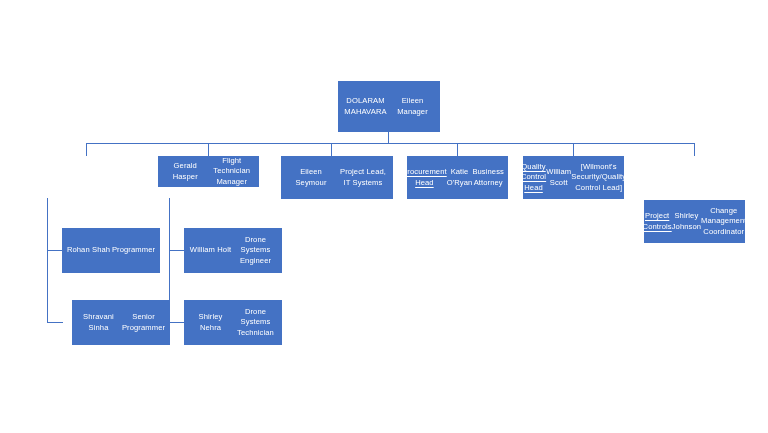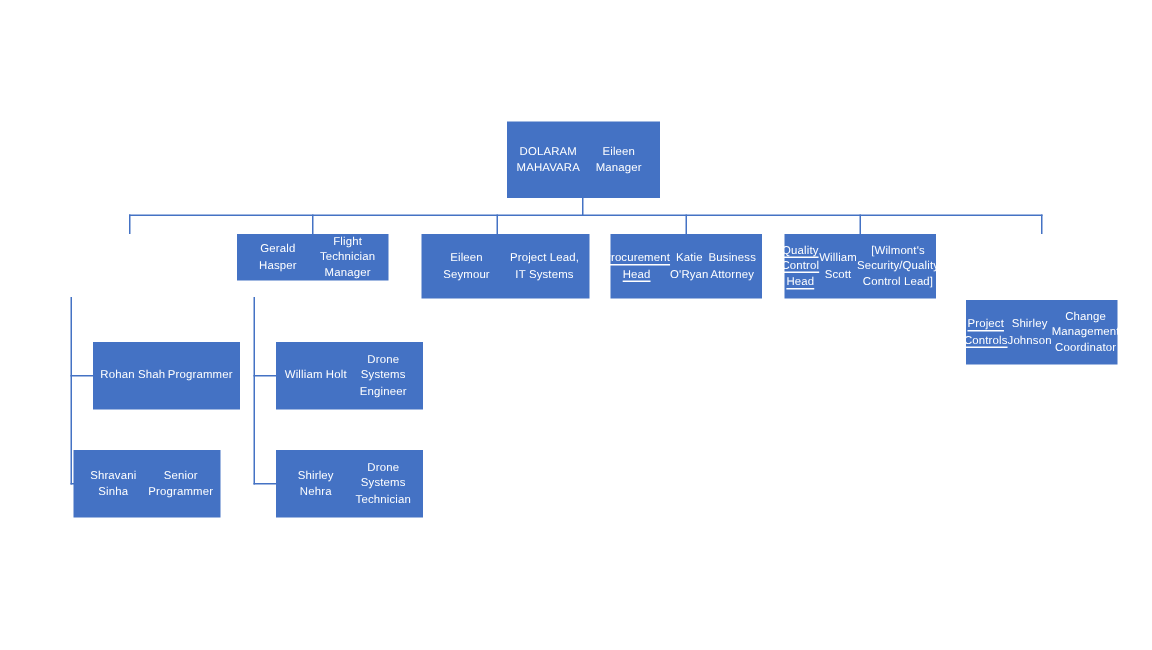--- a/index.html
+++ b/index.html
@@ -103,21 +103,21 @@
     <span class="ln head">Project Controls</span>
     <span class="ln">Shirley Johnson</span>
     <span class="ln">Change Management Coordinator</span>
   </div>
 
   <div class="node" style="left:62px; top:228px; width:98px; height:45px;">
     <span class="ln">Rohan Shah</span>
     <span class="ln">Programmer</span>
   </div>
 
-  <div class="node" style="left:49px; top:300px; width:98px; height:45px;">
+  <div class="node" style="left:72px; top:300px; width:98px; height:45px;">
     <span class="ln">Shravani Sinha</span>
     <span class="ln">Senior Programmer</span>
   </div>
 
   <div class="node" style="left:184px; top:228px; width:98px; height:45px;">
     <span class="ln">William Holt</span>
     <span class="ln">Drone Systems Engineer</span>
   </div>
 
   <div class="node" style="left:184px; top:300px; width:98px; height:45px;">

